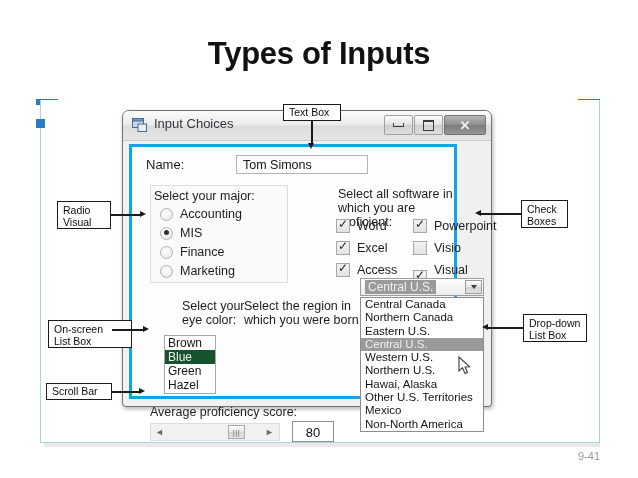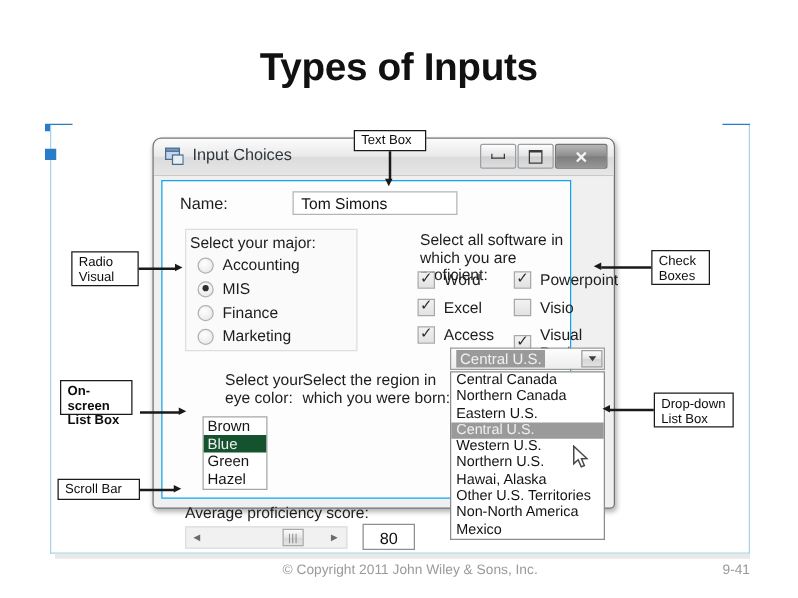--- a/index.html
+++ b/index.html
@@ -114,21 +114,21 @@
   }
   .gl-min { width: 9px; height: 3px; border: 1px solid #3b3b3b; border-top: none; }
   .gl-max { width: 9px; height: 8px; border: 1px solid #3b3b3b; border-top-width: 2px; }
   .gl-close { color: #f2f2f2; font-size: 13px; font-weight: bold; line-height: 1; }
 
   .win-body {
     position: absolute;
     left: 6px; top: 33px;
     width: 328px; height: 255px;
     background: #fdfdfd;
-    border: 1px solid #0ea5e9;
+    border: 3px solid #0ea5e9;
     box-sizing: border-box;
   }
 
   
   .lbl {
     position: absolute;
     font-size: 12.5px; color: #1d1d1d;
     font-family: "Liberation Sans", sans-serif;
     white-space: pre-line;
     line-height: 14px;
@@ -465,54 +465,53 @@
     </div>
     <div class="dd-list">
       <div class="dd-item">Central Canada</div>
       <div class="dd-item">Northern Canada</div>
       <div class="dd-item">Eastern U.S.</div>
       <div class="dd-item sel">Central U.S.</div>
       <div class="dd-item">Western U.S.</div>
       <div class="dd-item">Northern U.S.</div>
       <div class="dd-item">Hawai, Alaska</div>
       <div class="dd-item">Other U.S. Territories</div>
+      <div class="dd-item">Mexico</div>
       <div class="dd-item">Non-North America</div>
-      <div class="dd-item">Mexico</div>
     </div>
     <span class="cursor-arrow">
       <svg width="14" height="19" viewBox="0 0 14 19">
         <path d="M1 1 L1 15 L4.5 11.8 L7 17.5 L9.5 16.4 L7.2 11 L11.5 10.8 Z" fill="#ffffff" stroke="#474747" stroke-width="1.2"></path>
       </svg>
     </span>
   </div>
 
   <div class="callout" style="left:283px; top:104px; width:58px; height:17px; padding:2px 5px;">Text Box</div>
   <div class="lead lead-v" style="left:311px; top:121px; height:24px;"></div>
   <div class="arrowhead ah-down" style="left:308px; top:143px;"></div>
 
   <div class="callout" style="left:57px; top:201px; width:54px; height:28px;">Radio
 Visual</div>
   <div class="lead lead-h" style="left:111px; top:214px; width:30px;"></div>
   <div class="arrowhead ah-right" style="left:140px; top:211px;"></div>
 
-  <div class="callout" style="left:48px; top:304px; width:58px; height:28px;font-weight:bold;">On-screen
+  <div class="callout" style="left:48px; top:320px; width:84px; height:28px;">On-screen
 List Box</div>
   <div class="lead lead-h" style="left:112px; top:329px; width:32px;"></div>
   <div class="arrowhead ah-right" style="left:143px; top:326px;"></div>
 
   <div class="callout" style="left:46px; top:383px; width:66px; height:17px; padding:2px 5px;">Scroll Bar</div>
   <div class="lead lead-h" style="left:112px; top:391px; width:28px;"></div>
   <div class="arrowhead ah-right" style="left:139px; top:388px;"></div>
 
   <div class="callout" style="left:521px; top:200px; width:47px; height:28px;">Check
 Boxes</div>
   <div class="lead lead-h" style="left:481px; top:213px; width:40px;"></div>
   <div class="arrowhead ah-left" style="left:475px; top:210px;"></div>
 
   <div class="callout" style="left:523px; top:314px; width:64px; height:28px;">Drop-down
 List Box</div>
   <div class="lead lead-h" style="left:487px; top:327px; width:36px;"></div>
   <div class="arrowhead ah-left" style="left:482px; top:324px;"></div>
 
-  <div class="footer-copy">© Copyright 2011 John Wiley &amp; Sons, Inc.</div>
   <div class="footer-page">9-41</div>
 
 </div>
 
 </body></html>

